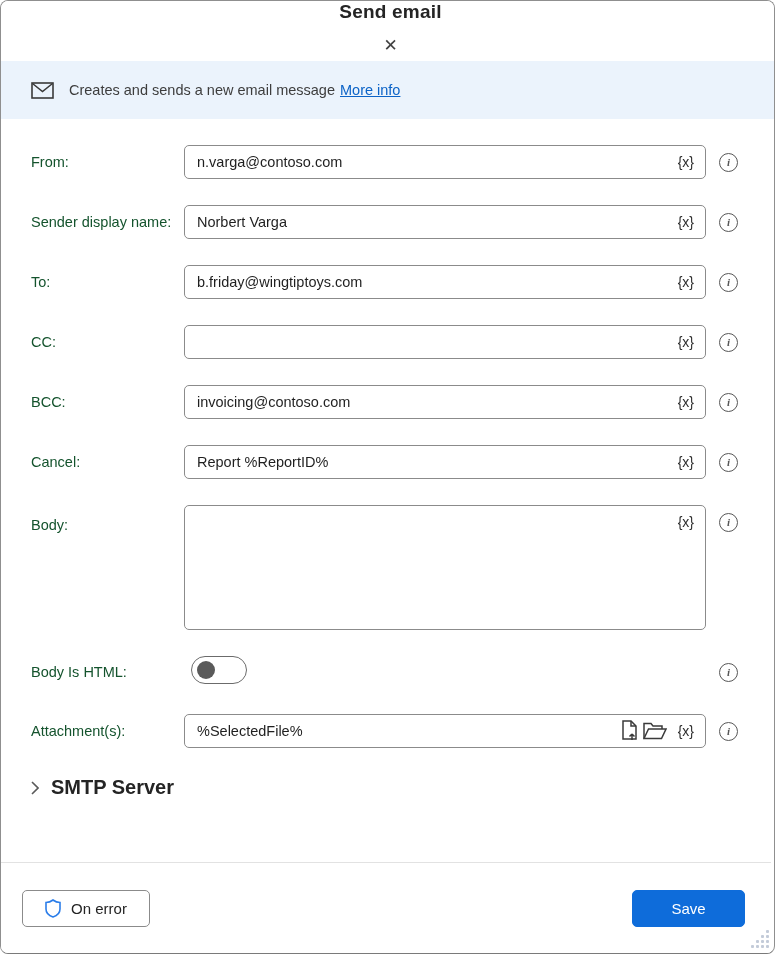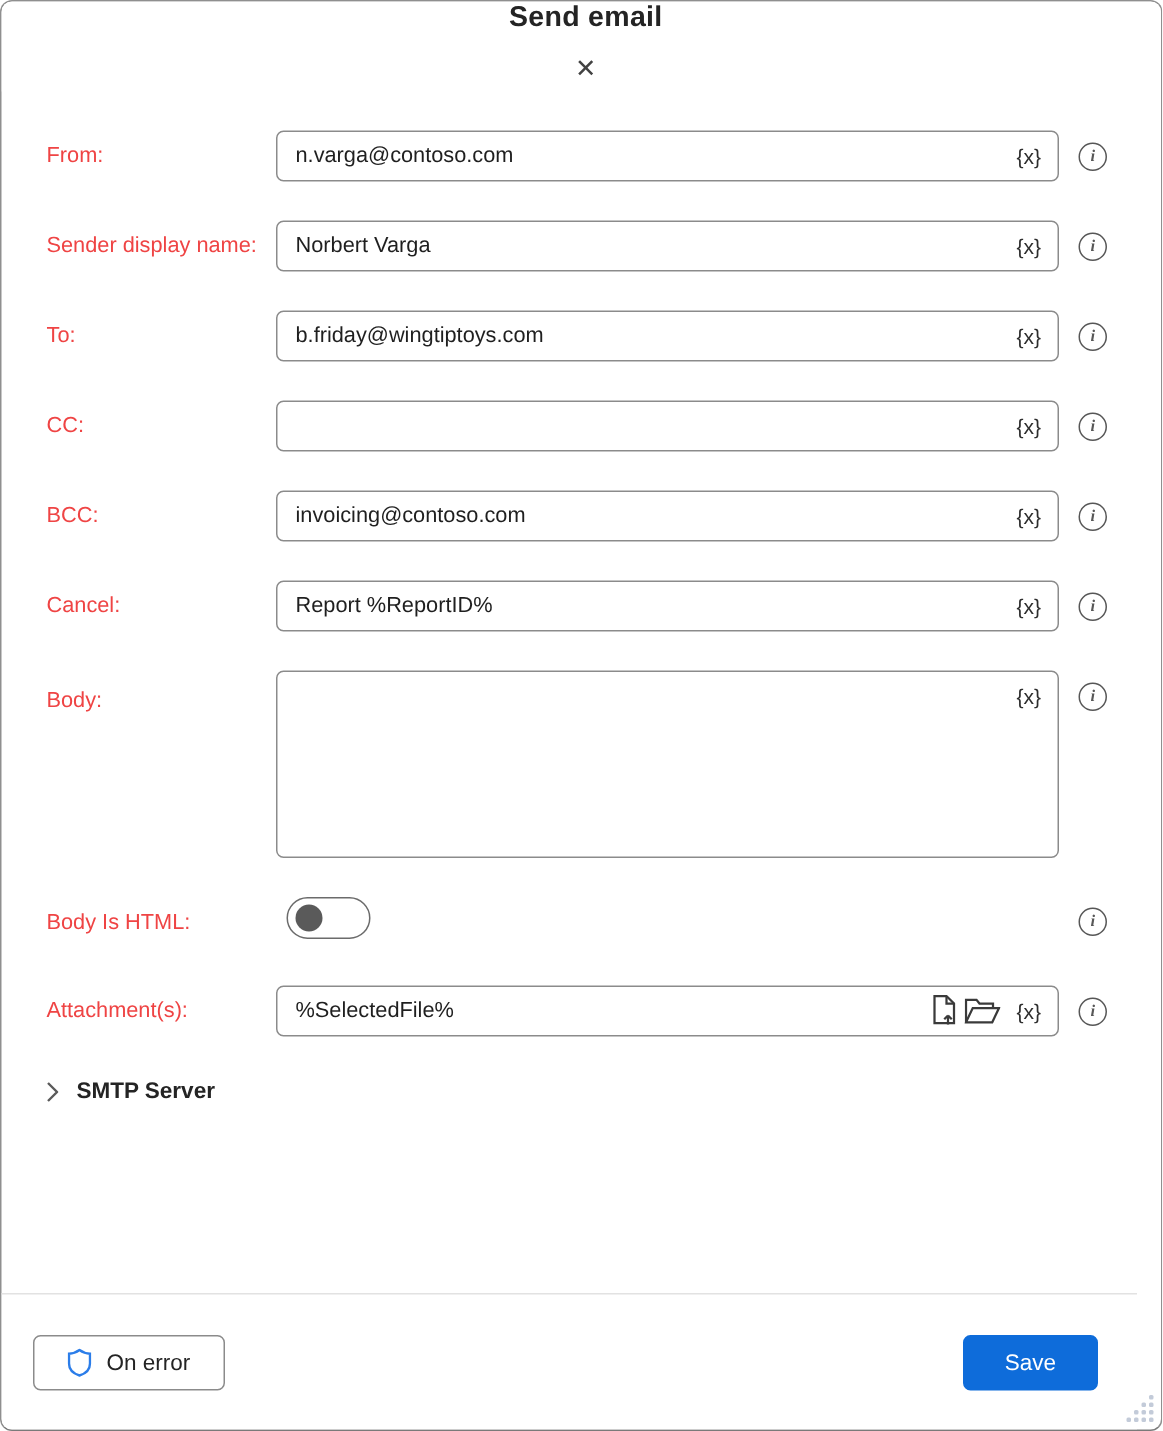--- a/index.html
+++ b/index.html
@@ -53,21 +53,21 @@
     font-size:17.5px; font-weight:400; color:#2b2b2b;
     margin-bottom:24px;
   }
   .row {
     display:flex; align-items:center;
     margin-bottom:26px;
   }
   .row.top-align { align-items:flex-start; }
   .row-label {
     width:153px; flex-shrink:0;
-    font-size:14.5px; color:#ef4444;
+    font-size:14.5px; color:#14532d;
   }
   .row.top-align .row-label { margin-top:12px; }
   .control { width:522px; flex-shrink:0; position:relative; }
   .field {
     position:relative;
     width:522px; height:34px;
     border:1px solid #8b8b8b;
     border-radius:5px;
     background:#fff;
     display:flex; align-items:center;
@@ -121,45 +121,45 @@
   .toggle-knob {
     position:absolute; left:5px; top:4px;
     width:18px; height:18px; border-radius:50%;
     background:#5a5a5a;
   }
   
   .smtp-row {
     display:flex; align-items:center; gap:12px;
     margin-top:28px; cursor:pointer;
   }
-  .smtp-label { font-size:15px; font-weight:700; color:#242424; }
+  .smtp-label { font-size:20px; font-weight:700; color:#242424; }
   
   .footer {
-    position:absolute; left:0; right:16px; bottom:0;
+    position:absolute; left:0; right:3px; bottom:0;
     height:91px;
     background:#fff;
     border-top:1px solid #e2e2e2;
     display:flex; align-items:center;
     padding:0 26px 0 21px;
   }
   .btn {
     height:37px;
     border-radius:5px;
     font-size:15px;
     font-family:"Liberation Sans", sans-serif;
     cursor:pointer;
     display:flex; align-items:center; justify-content:center;
   }
   .btn-onerror {
     width:128px; gap:10px;
     background:#fff; border:1px solid #8b8b8b; color:#242424;
   }
   .footer-spacer { flex:1; }
   .btn-save {
-    width:90px;
+    width:113px;
     background:#0E6CDA; border:1px solid #0E6CDA; color:#fff;
   }
   .btn-cancel {
     width:108px; margin-left:10px;
     background:#fff; border:1px solid #8b8b8b; color:#242424;
   }
   
   .resize-grip {
     position:absolute; right:5px; bottom:5px;
     width:20px; height:20px; cursor:nwse-resize;
@@ -171,20 +171,29 @@
 </head>
 <body>
 
 <div class="dialog">
 
   <div class="titlebar">
     <div class="title">Send email</div>
     <button class="close-btn">✕</button>
   </div>
 
+  <div class="infobar">
+    <svg width="23" height="17" viewBox="0 0 23 17">
+      <rect x="1" y="1" width="21" height="15" fill="none" stroke="#3a3a3a" stroke-width="1.6"></rect>
+      <path d="M1.5 1.5 L11.5 9.5 L21.5 1.5" fill="none" stroke="#3a3a3a" stroke-width="1.6"></path>
+    </svg>
+    <span class="infobar-text">
+      <span>Creates and sends a new email message</span><a>More info</a>
+    </span>
+  </div>
 
   <div class="content">
 
     <div class="row">
       <div class="row-label">From:</div>
       <div class="control">
         <div class="field">
           <span>n.varga@contoso.com</span>
           <button class="fx-btn">{x}</button>
         </div>

